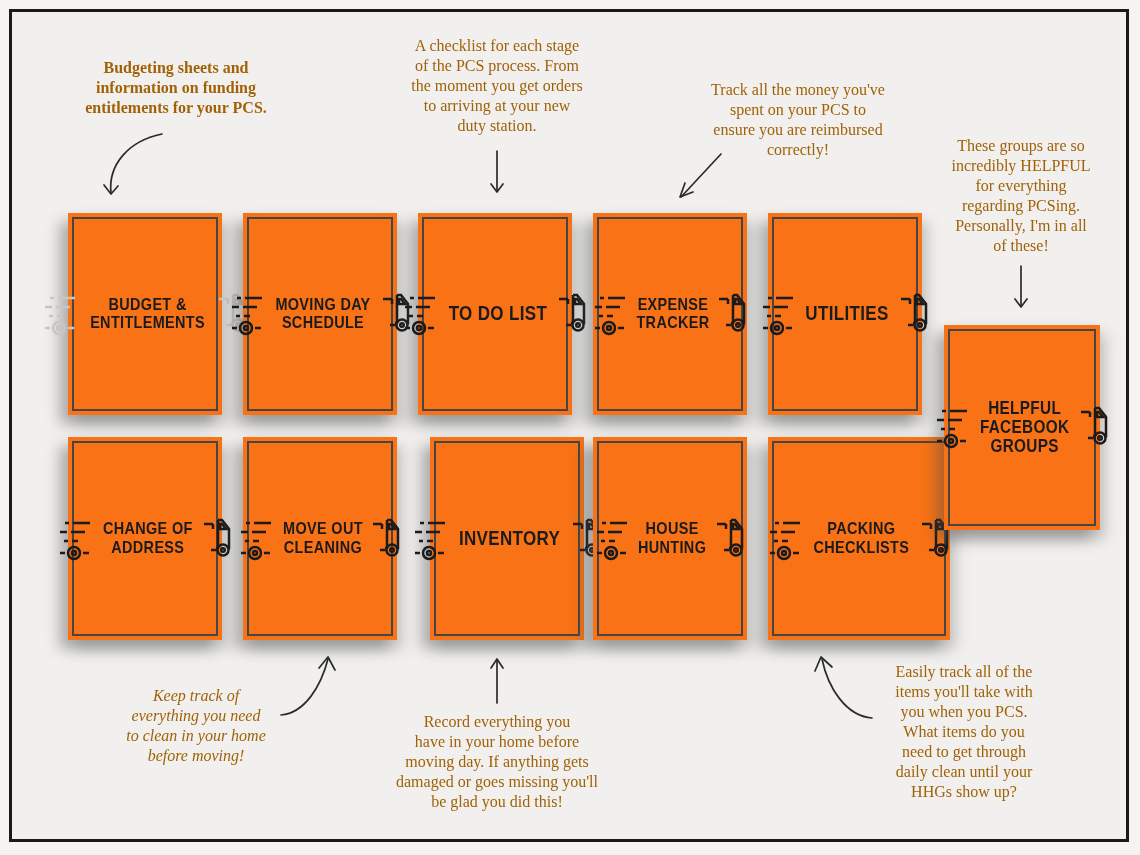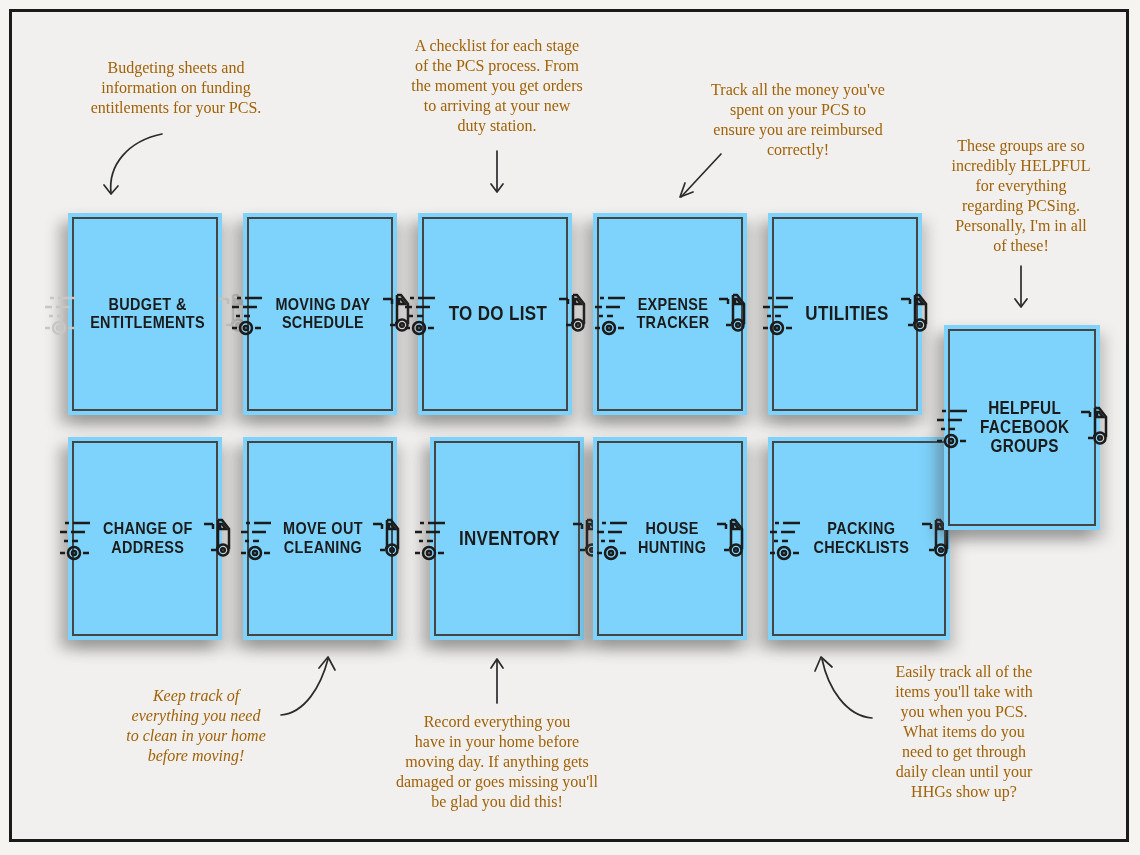--- a/index.html
+++ b/index.html
@@ -12,21 +12,21 @@
   }
   .canvas { position: absolute; inset: 0; }
   .frame {
     position: absolute; left: 9px; top: 9px; right: 11px; bottom: 13px;
     border: 3px solid var(--frame, #1a1a1a);
     background: var(--panel-bg, #f1f0ee);
   }
   
   .card {
     position: absolute;
-    background: #7dd3fc;
+    background: #f97316;
     box-shadow: -9px 9px 13px rgba(75,75,75,.38), 6px 9px 13px rgba(75,75,75,.25);
   }
   .card-inner {
     position: absolute; inset: 4px;
     border: 2px solid #454545;
     display: flex; align-items: center; justify-content: center;
   }
   .card-title {
     display: flex; align-items: center; justify-content: center;
     gap: 3px; color: var(--ink, #1b1b1b);
@@ -265,21 +265,21 @@
           <span>FACEBOOK</span>
           <span>GROUPS</span>
         </div>
         <svg class="t-icon" width="28" height="48" viewBox="0 0 28 44">
             <use href="#cab"></use>
           </svg>
       </div>
     </div>
   </div>
 
-  <div class="note" style="left:76px;top:58px;width:200px;">
+  <div class="note" style="left:76px;top:58px;width:200px;font-weight:bold;">
     <span>Budgeting sheets and</span>
     <span>information on funding</span>
     <span>entitlements for your PCS.</span>
   </div>
 
   <div class="note" style="left:394px;top:36px;width:206px;">
     <span>A checklist for each stage</span>
     <span>of the PCS process. From</span>
     <span>the moment you get orders</span>
     <span>to arriving at your new</span>

